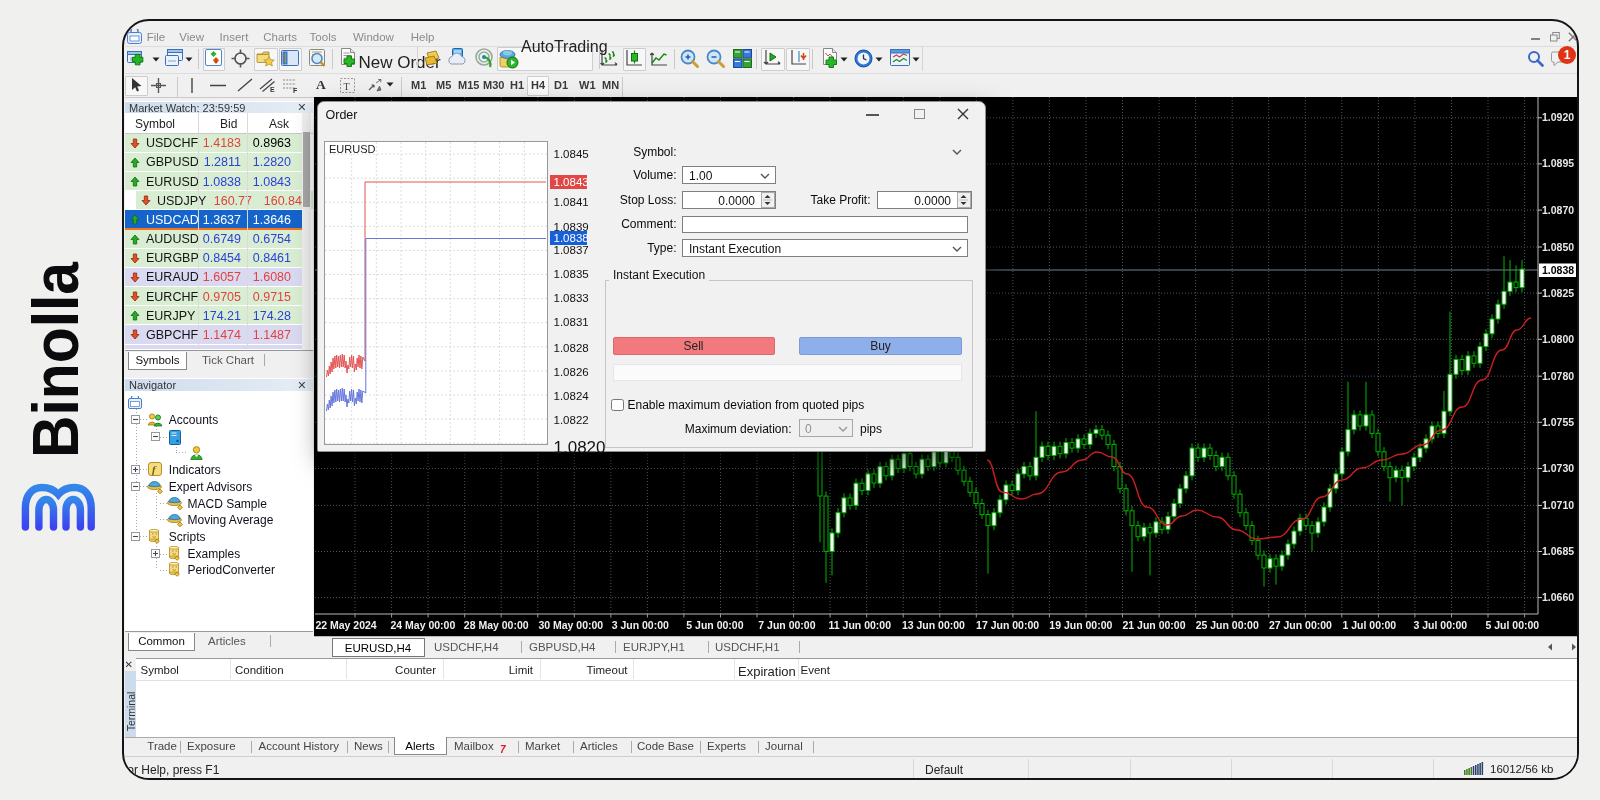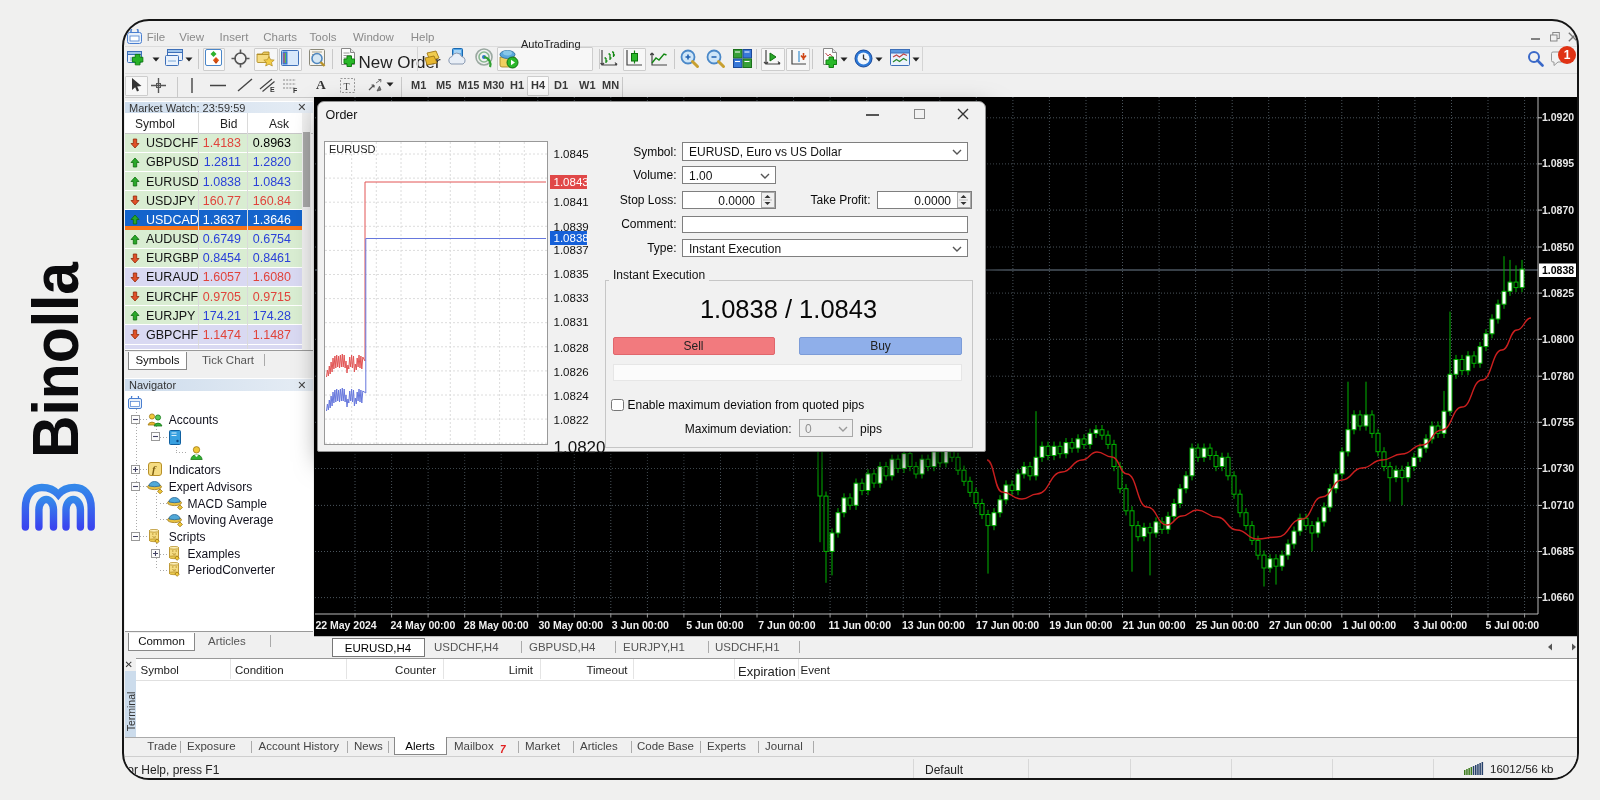--- a/index.html
+++ b/index.html
@@ -113,21 +113,21 @@
         <path d="M10 9 a7.5 7.5 0 0 1 6 10" fill="none" stroke="#30a030" stroke-width="2.2"></path>
       </svg>
       <div class="abs" style="left:494.5px;top:45px;width:96px;height:24px;background:#f7f7f7;border:1px solid #cdcdcd;border-radius:1px"></div>
       <svg class="abs" style="left:497px;top:47px" width="20" height="20" viewBox="0 0 20 20">
         <path d="M1 8 h15 v8 a2 2 0 0 1 -2 2 h-11 a2 2 0 0 1 -2 -2 z" fill="#f0d060" stroke="#a08020" stroke-width="0.8"></path>
         <ellipse cx="8.5" cy="5.5" rx="7.5" ry="4" fill="#5aa8dc" stroke="#2a6898" stroke-width="0.8"></ellipse>
         <ellipse cx="8.5" cy="4" rx="4.5" ry="2.4" fill="#88c8e8"></ellipse>
         <circle cx="13.5" cy="13.5" r="5.5" fill="#2ab82a" stroke="#107010"></circle>
         <path d="M12 10.8 l4 2.7 -4 2.7 z" fill="#fff"></path>
       </svg>
-      <div class="abs" style="left:519px;top:36px;font-size:11px;color:#222">AutoTrading</div>
+      <div class="abs" style="left:519px;top:36px;font-size:16px;color:#222">AutoTrading</div>
       <div class="abs" style="left:597px;top:47px;width:1px;height:20px;background:#c9c9c9"></div>
       <svg class="abs" style="left:598px;top:47px" width="19" height="19" viewBox="0 0 19 19">
         <path d="M2 1 V16 H17 M2 16 l2-2 M2 16 l-1.5-2 M15 16 l2-1.5 M15 13.5 l2 2.5" stroke="#444" stroke-width="1.2" fill="none"></path>
         <path d="M6 9 v5 M6 9 h-1.5 M6 12 h1.5 M10 5 v6 M10 5 h-1.5 M10 9 h1.5 M13.5 3 v5 M13.5 3 h-1.5 M13.5 6 h1.5" stroke="#128812" stroke-width="1.3" fill="none"></path>
       </svg>
       <div class="abs" style="left:620.5px;top:45.5px;width:23px;height:23px;background:#f7f7f7;border:1px solid #cdcdcd;border-radius:1px"></div>
       <svg class="abs" style="left:623px;top:47px" width="19" height="19" viewBox="0 0 19 19">
         <path d="M2 1 V16 H17" stroke="#444" stroke-width="1.2" fill="none"></path>
         <path d="M9.5 1.5 v3 M9.5 12 v2.5" stroke="#128812" stroke-width="1.2"></path>
         <rect x="6.5" y="4.5" width="6" height="7.5" fill="#2ab82a" stroke="#0c700c"></rect>
@@ -283,29 +283,29 @@
         <span class="mwb" style="left:110px;width:56px;color:#2b41d8">1.2820</span>
       </div>
       <div class="mwrow" style="top:170px;background:#d9edd2;border-bottom:1px solid #fff;">
         <svg style="position:absolute;left:5px;top:4px" width="10" height="11" viewBox="0 0 10 11">
           <path d="M5 1 L9 5.5 H6.7 V10 H3.3 V5.5 H1 Z" fill="#2aa82a" stroke="#0c6c0c" stroke-width="0.8"></path>
         </svg>
         <span class="mwsym" style="color:#141414">EURUSD</span>
         <span class="mwb" style="left:60px;width:56px;color:#2b41d8">1.0838</span>
         <span class="mwb" style="left:110px;width:56px;color:#2b41d8">1.0843</span>
       </div>
-      <div class="mwrow" style="top:189.2px;background:#d9edd2;border-bottom:1px solid #fff;">
+      <div class="mwrow" style="top:189.2px;background:#d9edd2;border-bottom:1px solid #fff;margin-left:11px;">
         <svg style="position:absolute;left:5px;top:4px" width="10" height="11" viewBox="0 0 10 11">
           <path d="M5 10 L1 5.5 H3.3 V1 H6.7 V5.5 H9 Z" fill="#e05028" stroke="#902808" stroke-width="0.8"></path>
         </svg>
         <span class="mwsym" style="color:#141414">USDJPY</span>
         <span class="mwb" style="left:60px;width:56px;color:#e0443c">160.77</span>
         <span class="mwb" style="left:110px;width:56px;color:#e0443c">160.84</span>
       </div>
-      <div class="mwrow" style="top:208.4px;background:#1464cc;border-bottom:4px solid #f97316;">
+      <div class="mwrow" style="top:208.4px;background:#1464cc;border-bottom:2px solid #f97316;">
         <svg style="position:absolute;left:5px;top:4px" width="10" height="11" viewBox="0 0 10 11">
           <path d="M5 1 L9 5.5 H6.7 V10 H3.3 V5.5 H1 Z" fill="#2aa82a" stroke="#0c6c0c" stroke-width="0.8"></path>
         </svg>
         <span class="mwsym" style="color:#fff">USDCAD</span>
         <span class="mwb" style="left:60px;width:56px;color:#fff">1.3637</span>
         <span class="mwb" style="left:110px;width:56px;color:#fff">1.3646</span>
       </div>
       <div class="mwrow" style="top:227.6px;background:#d9edd2;border-bottom:1px solid #fff;">
         <svg style="position:absolute;left:5px;top:4px" width="10" height="11" viewBox="0 0 10 11">
           <path d="M5 1 L9 5.5 H6.7 V10 H3.3 V5.5 H1 Z" fill="#2aa82a" stroke="#0c6c0c" stroke-width="0.8"></path>
@@ -898,23 +898,20 @@
       <div class="abs" style="left:551.5px;top:412px;font-size:11.5px;color:#111">1.0822</div>
       <div class="abs" style="left:551.5px;top:436px;font-size:17px;color:#111">1.0820</div>
       <div class="abs" style="left:547.5px;top:173.3px;width:37px;height:13.5px;background:#e04848;color:#fff;font-size:11.5px;padding:0.5px 0 0 4px">1.0843</div>
       <div class="abs" style="left:547.5px;top:229.3px;width:37px;height:13.5px;background:#1560d8;color:#fff;font-size:11.5px;padding:0.5px 0 0 4px">1.0838</div>
       <div class="lbl" style="left:554.5px;top:142.5px;width:120px">Symbol:</div>
       <div class="lbl" style="left:554.5px;top:166px;width:120px">Volume:</div>
       <div class="lbl" style="left:554.5px;top:190.7px;width:120px">Stop Loss:</div>
       <div class="lbl" style="left:748.5px;top:190.7px;width:120px">Take Profit:</div>
       <div class="lbl" style="left:554.5px;top:215.3px;width:120px">Comment:</div>
       <div class="lbl" style="left:554.5px;top:239.3px;width:120px">Type:</div>
-      <div class="fld" style="left:680px;top:140.3px;width:285.5px;height:18.5px">
-        <span style="position:absolute;left:6px;top:2px">EURUSD, Euro vs US Dollar</span>
-      </div>
       <svg class="abs" style="left:950px;top:147px" width="10" height="6" viewBox="0 0 10 6">
         <path d="M1 1 L5 5 L9 1" fill="none" stroke="#555" stroke-width="1.4"></path>
       </svg>
       <div class="fld" style="left:680px;top:164px;width:94px;height:18px">
         <span style="position:absolute;left:6px;top:2px">1.00</span>
       </div>
       <svg class="abs" style="left:758px;top:170.5px" width="10" height="6" viewBox="0 0 10 6">
         <path d="M1 1 L5 5 L9 1" fill="none" stroke="#555" stroke-width="1.4"></path>
       </svg>
       <div class="fld" style="left:680px;top:189px;width:94px;height:17.5px">
@@ -939,21 +936,20 @@
       </div>
       <div class="fld" style="left:680px;top:213.5px;width:285.5px;height:17.5px"></div>
       <div class="fld" style="left:680px;top:237.3px;width:285.5px;height:18px">
         <span style="position:absolute;left:6px;top:2px">Instant Execution</span>
       </div>
       <svg class="abs" style="left:950px;top:244px" width="10" height="6" viewBox="0 0 10 6">
         <path d="M1 1 L5 5 L9 1" fill="none" stroke="#555" stroke-width="1.4"></path>
       </svg>
       <div class="abs" style="left:602.5px;top:277.5px;width:368.5px;height:168px;border:1px solid #c6c6c6"></div>
       <div class="abs" style="left:607px;top:265.5px;background:#f1f1f1;padding:0 4px;font-size:12px;color:#111">Instant Execution</div>
-      <div class="abs" style="left:602.5px;top:292.5px;width:368px;text-align:center;font-size:25.5px;color:#070707">1.0838 / 1.0843</div>
       <div class="abs" style="left:610.5px;top:334.5px;width:162px;height:18px;background:#f27a7e;border:1px solid #e0666c;border-radius:2px;text-align:center;font-size:12px;color:#222;padding-top:1.5px">Sell</div>
       <div class="abs" style="left:797px;top:334.5px;width:163px;height:18px;background:#8fafea;border:1px solid #7c9cd8;border-radius:2px;text-align:center;font-size:12px;color:#222;padding-top:1.5px">Buy</div>
       <div class="abs" style="left:610.5px;top:362px;width:349.5px;height:16.5px;background:#fbfbfb;border:1px solid #e6e6e6"></div>
       <div class="abs" style="left:609px;top:396.5px;width:12.5px;height:12.5px;background:#fff;border:1px solid #777;border-radius:2.5px"></div>
       <div class="abs" style="left:625.5px;top:396px;font-size:12px;color:#0a0a0a">Enable maximum deviation from quoted pips</div>
       <div class="lbl" style="left:669.5px;top:419.5px;width:120px">Maximum deviation:</div>
       <div class="abs" style="left:797px;top:417.3px;width:54px;height:17.5px;background:#efefef;border:1px solid #a8a8a8;font-size:12px;color:#909090">
         <span style="position:absolute;left:5px;top:1.5px">0</span>
       </div>
       <svg class="abs" style="left:836px;top:424px" width="10" height="6" viewBox="0 0 10 6">

